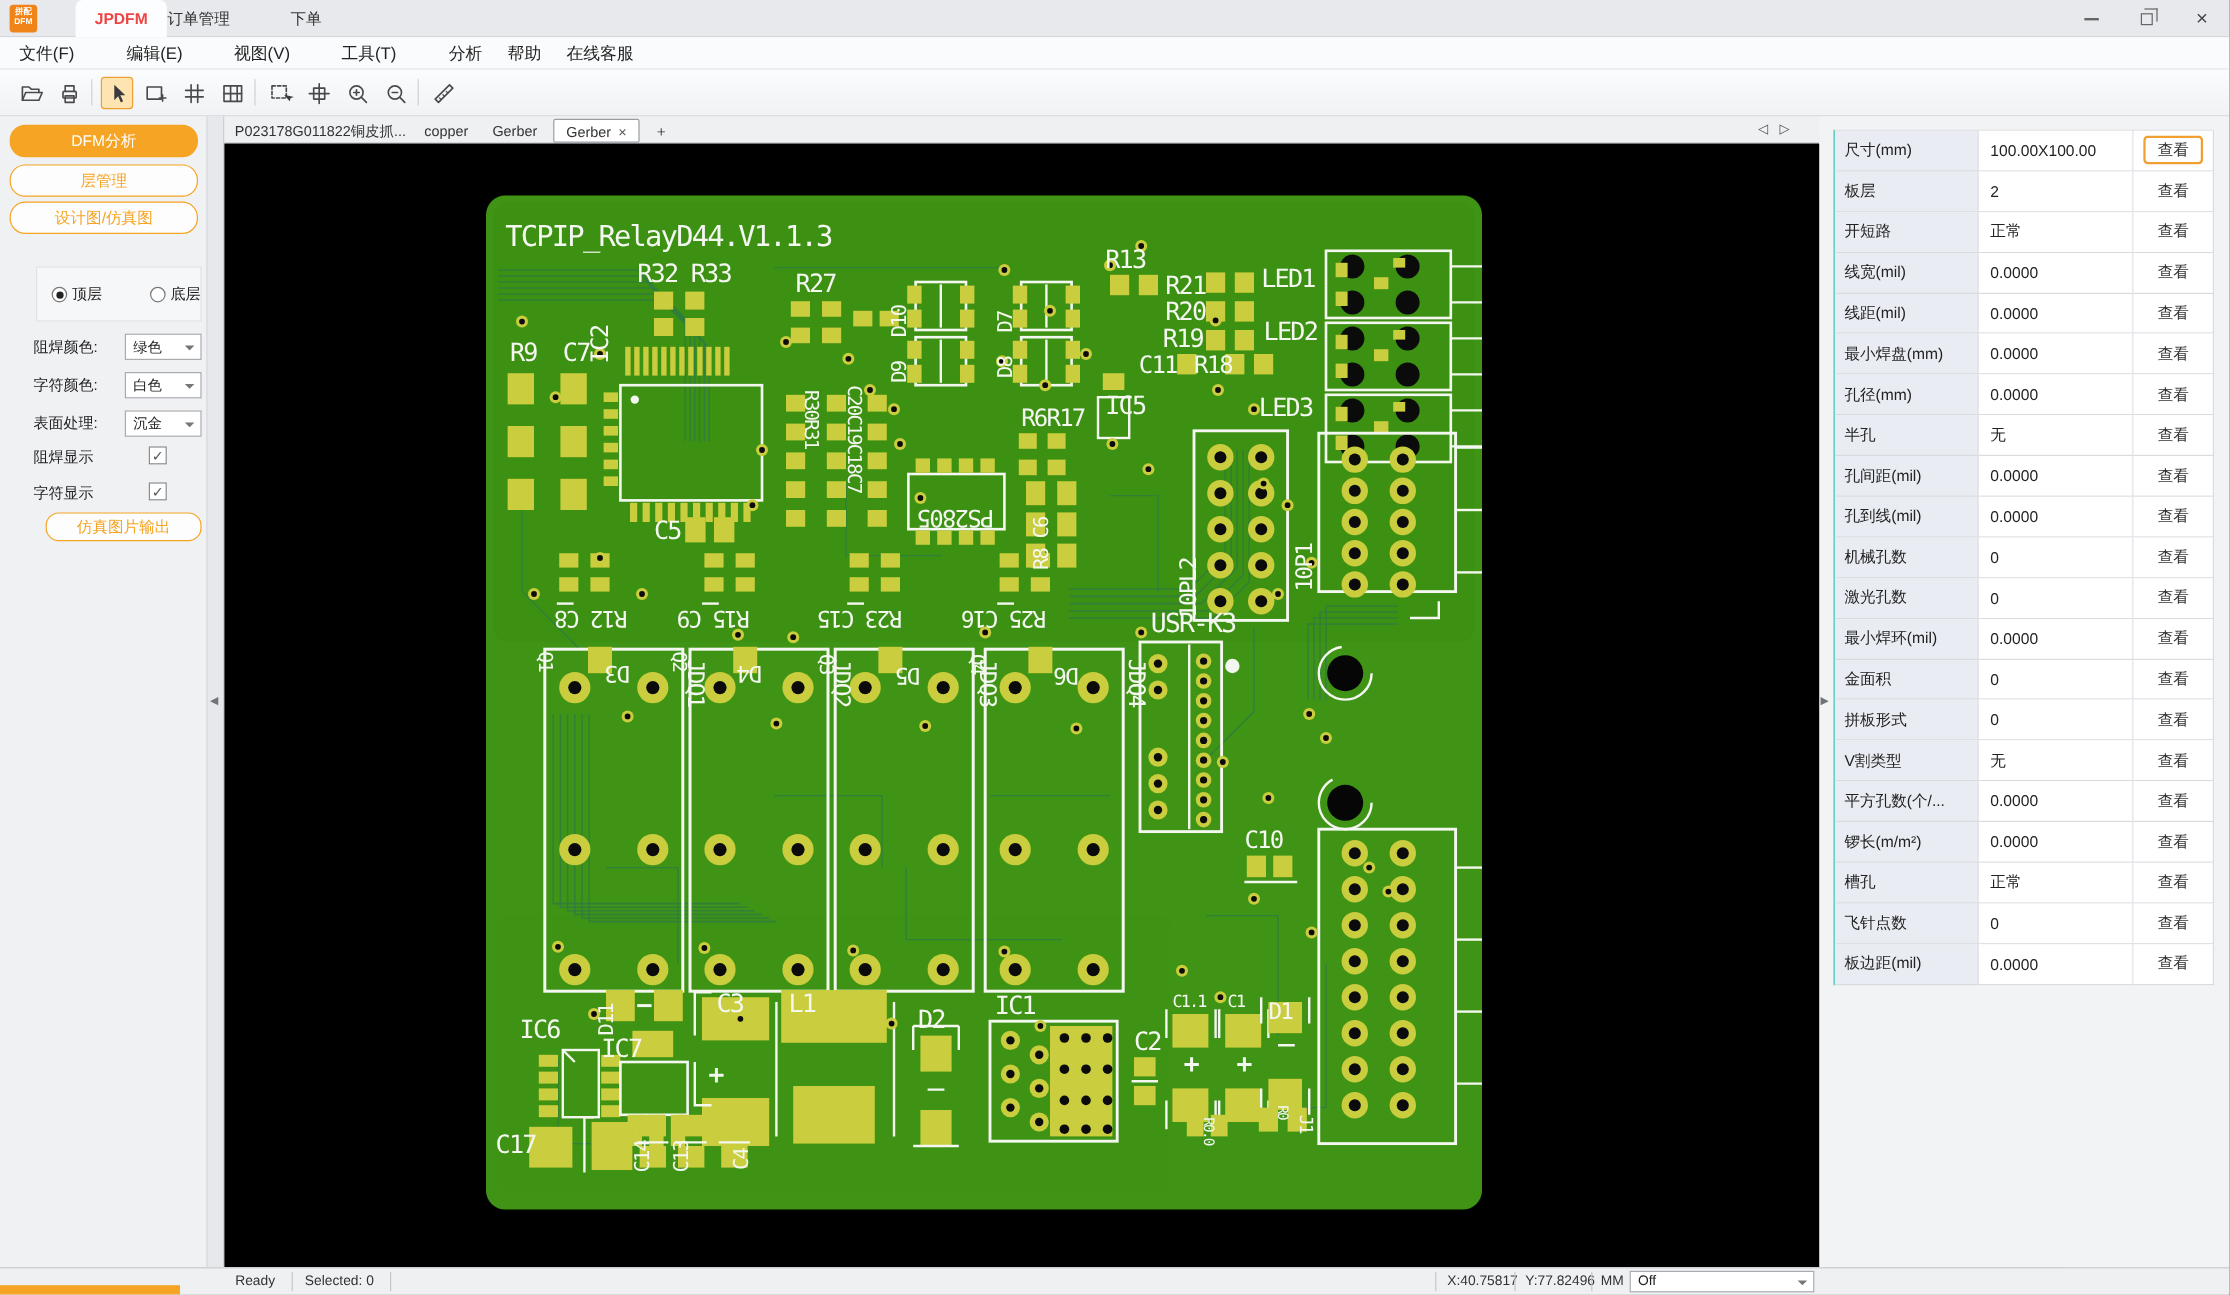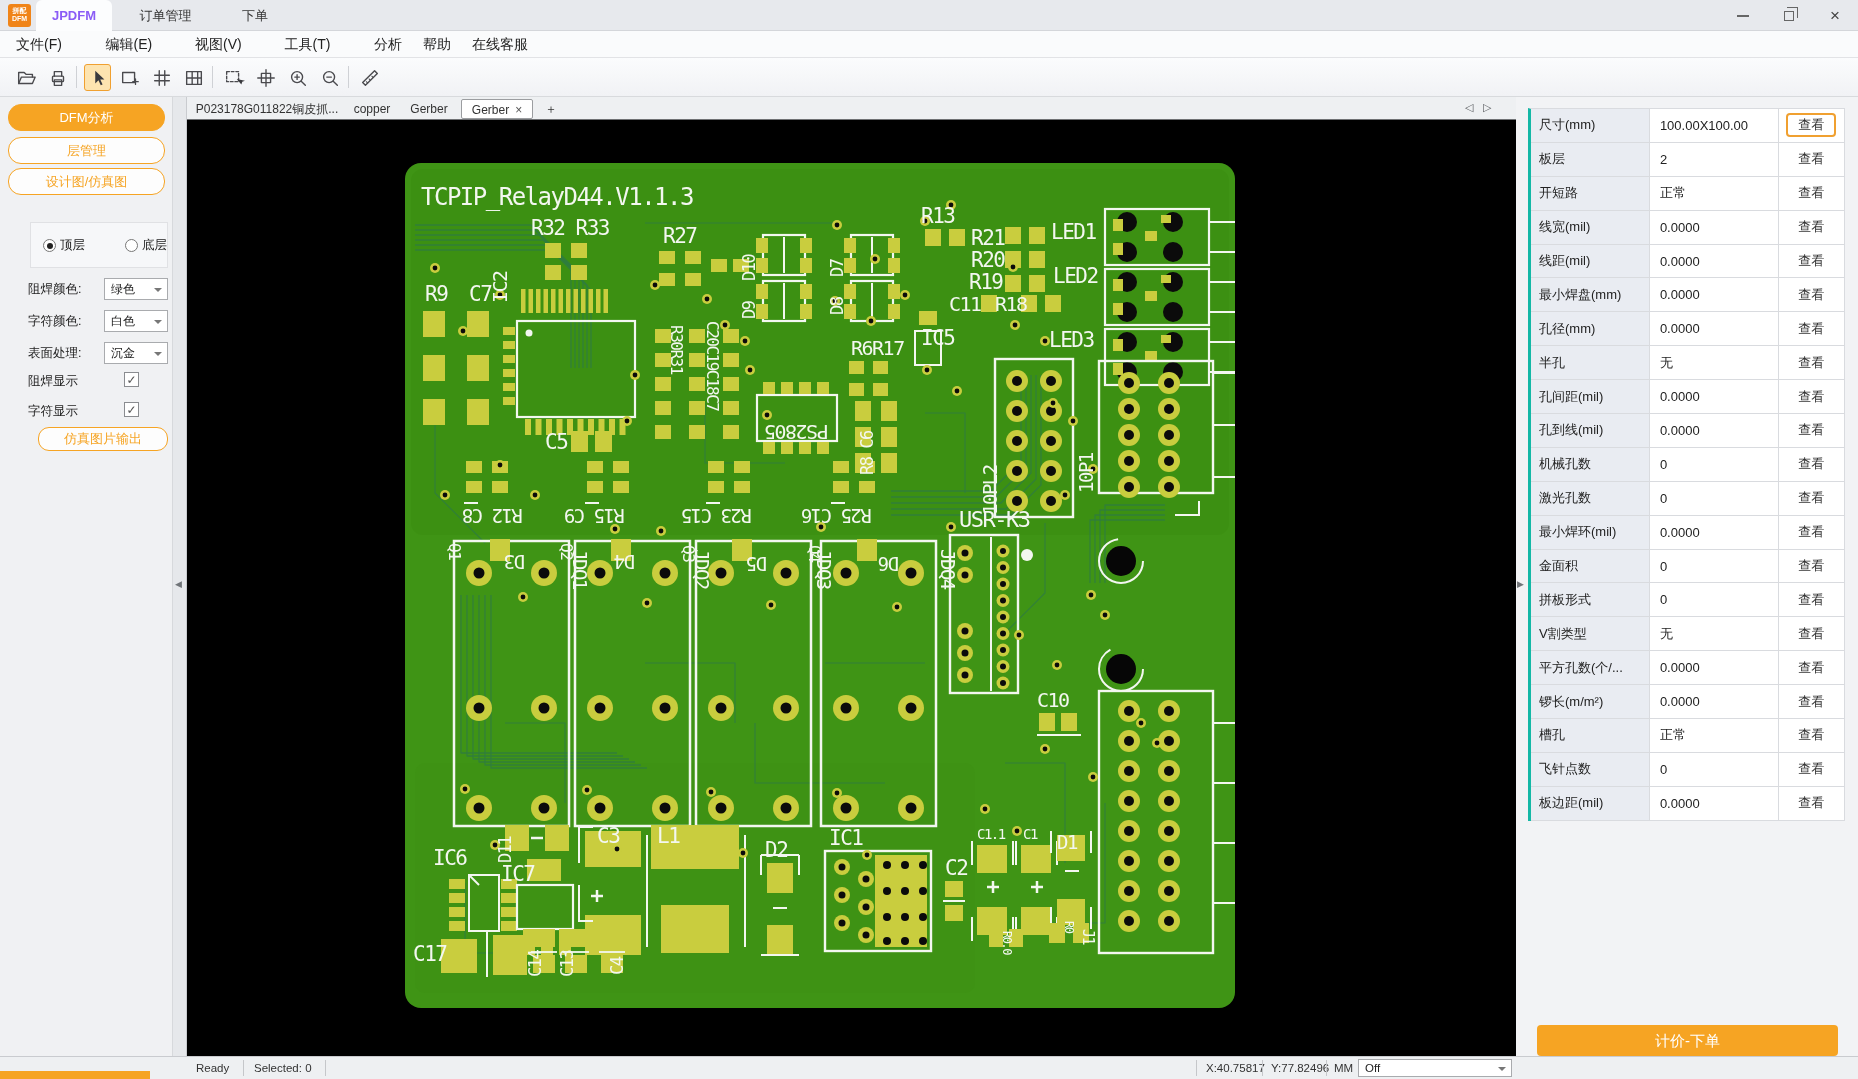--- a/index.html
+++ b/index.html
@@ -4,21 +4,21 @@
 <style>
   html,body{margin:0;padding:0;background:#9aa0a6;}
   *{box-sizing:border-box;font-family:"Liberation Sans",sans-serif;}
   #app{position:relative;width:1858px;height:1079px;background:#eceef1;overflow:hidden;}
 
   
   #titlebar{position:absolute;left:0;top:0;width:1858px;height:31px;background:#e7e9ed;border-bottom:1px solid #d4d6da;}
   #applogo{position:absolute;left:8px;top:4px;width:23px;height:23px;background:#f08418;border-radius:3px;color:#fff;
     font-size:7px;line-height:8px;text-align:center;padding-top:3px;font-weight:bold;}
   .apptab{position:absolute;top:0;height:31px;line-height:31px;text-align:center;font-size:13px;color:#333;cursor:default;}
-  .apptab.active{background:#fcfdfe;border-radius:6px 6px 0 0;font-weight:bold;color:#8b5cf6;}
+  .apptab.active{background:#fcfdfe;border-radius:6px 6px 0 0;font-weight:bold;color:#ef4444;margin-left:27px;}
   #winctrls{position:absolute;right:0;top:0;height:31px;display:flex;}
   .wbtn{width:46px;height:31px;display:flex;align-items:center;justify-content:center;color:#555;}
   .wbtn .bar{width:12px;height:2px;background:#666;}
   .wbtn .sq{width:10px;height:10px;border:1.5px solid #666;position:relative;background:#e7e9ed;}
   .wbtn .sq:before{content:"";position:absolute;left:2px;top:-5px;width:10px;height:10px;border:1.5px solid #666;border-bottom:none;border-left:none;}
   .wbtn.close{font-size:17px;color:#444;}
 
   
   #menubar{position:absolute;left:0;top:31px;width:1858px;height:27px;background:#fafbfc;border-bottom:1px solid #e2e3e6;}
   .menuitem{position:absolute;top:0;height:27px;line-height:27px;font-size:14px;color:#222;padding:0 6px;}
@@ -51,21 +51,21 @@
   
   #doctabs{position:absolute;left:187px;top:97px;width:1329px;height:23px;background:#eef0f2;border-bottom:1px solid #6f7174;}
   .dtab{position:absolute;top:2px;height:20px;line-height:20px;font-size:12px;color:#333;text-align:center;}
   .dtab.active{background:#fff;border:1px solid #9b9da0;border-radius:2px;}
   .dtab .x{color:#555;margin-left:6px;font-size:12px;}
   .dnav{position:absolute;top:4px;font-size:11px;color:#55585c;}
   #canvas{position:absolute;left:187px;top:120px;width:1533px;height:936px;background:#000;}
 
   
   #rightpanel{position:absolute;left:1516px;top:97px;width:342px;height:959px;background:#f2f3f5;}
-  #spectable{position:absolute;left:12px;top:11px;width:317px;border-top:1px solid #d9dbdf;border-left:3px solid #14b8a6;background:#fff;}
+  #spectable{position:absolute;left:12px;top:11px;width:317px;border-top:1px solid #d9dbdf;border-left:1px solid #14b8a6;background:#fff;}
   .prow{display:flex;height:33.9px;}
   .pcell{border-right:1px solid #d9dbdf;border-bottom:1px solid #d9dbdf;font-size:13px;color:#222;display:flex;align-items:center;}
   .pcell.lab{width:120px;background:#e9ecf2;padding-left:8px;}
   .pcell.val{width:130px;padding-left:10px;background:#fff;}
   .pcell.view{width:67px;justify-content:center;background:#fff;color:#333;}
   .viewbtn{padding:3px 12px;border-radius:4px;}
   .viewbtn.hl{box-shadow:inset 0 0 0 2px #f0a030;}
   #orderbtn{position:absolute;left:21px;top:928px;width:301px;height:31px;background:#f6a423;border-radius:4px;color:#fff;
     font-size:15px;text-align:center;line-height:31px;}
 
@@ -1027,21 +1027,20 @@
           </div>
         </div>
         <div class="prow">
           <div class="pcell lab">板边距(mil)</div>
           <div class="pcell val">0.0000</div>
           <div class="pcell view">
             <span class="viewbtn">查看</span>
           </div>
         </div>
       </div>
-    <div id="orderbtn">计价-下单</div>
   </div>
 
   <div id="statusbar">
     <div class="sitem" style="left:196px">Ready</div>
     <div class="ssep" style="left:243px"></div>
     <div class="sitem" style="left:254px">Selected: 0</div>
     <div class="ssep" style="left:325px"></div>
     <div class="ssep" style="left:1196px"></div>
     <div class="sitem" style="left:1206px">X:40.75817</div>
     <div class="ssep" style="left:1262px"></div>

